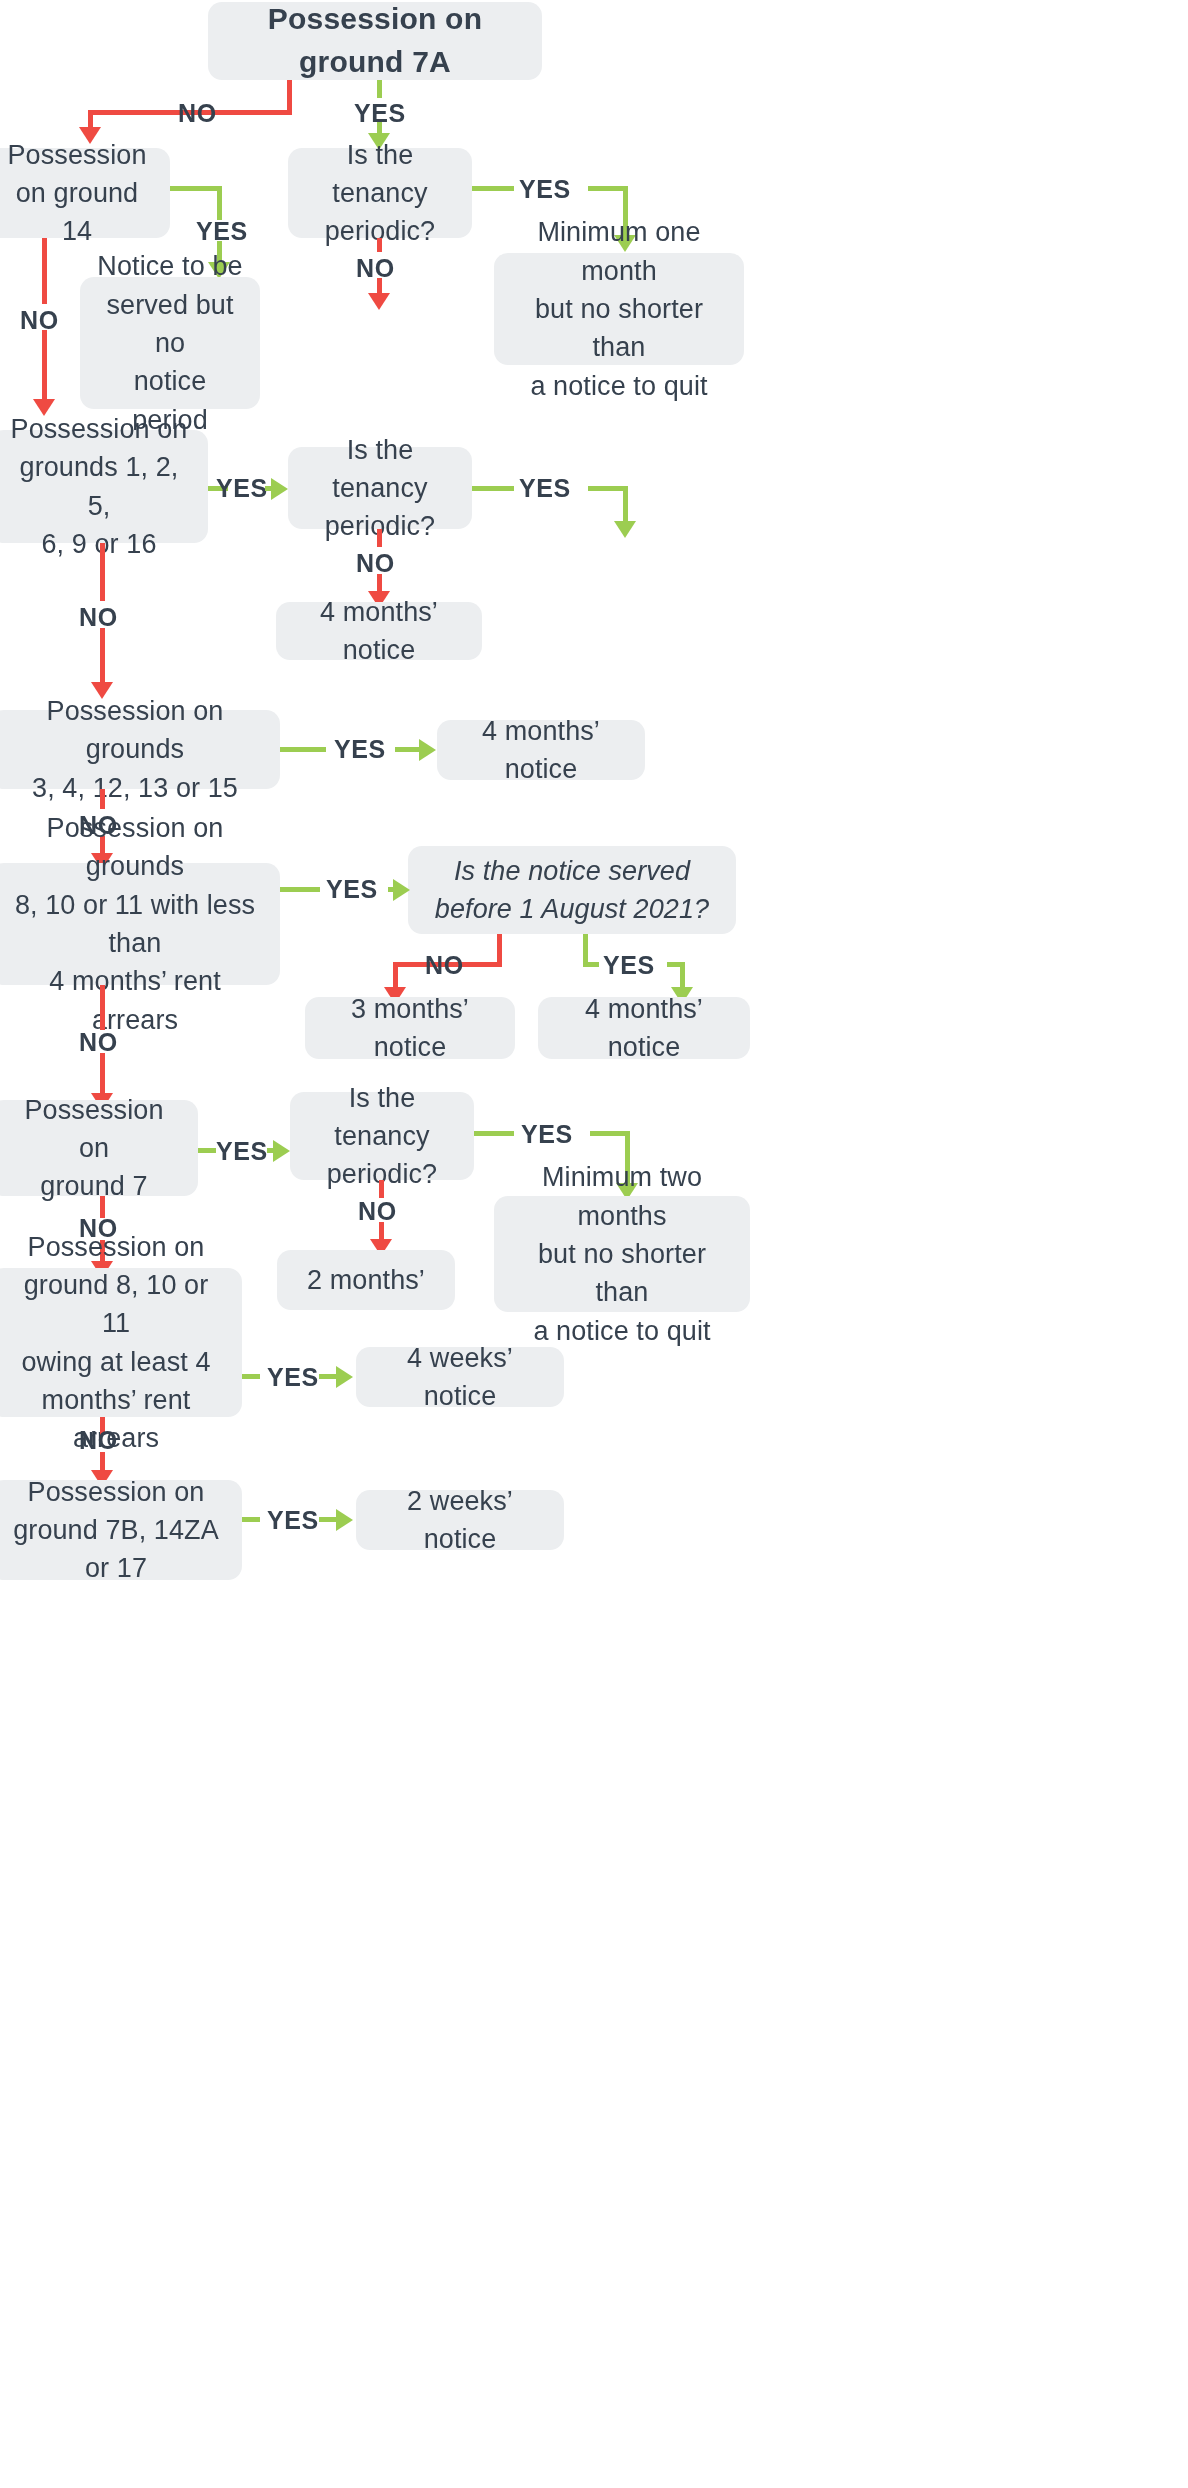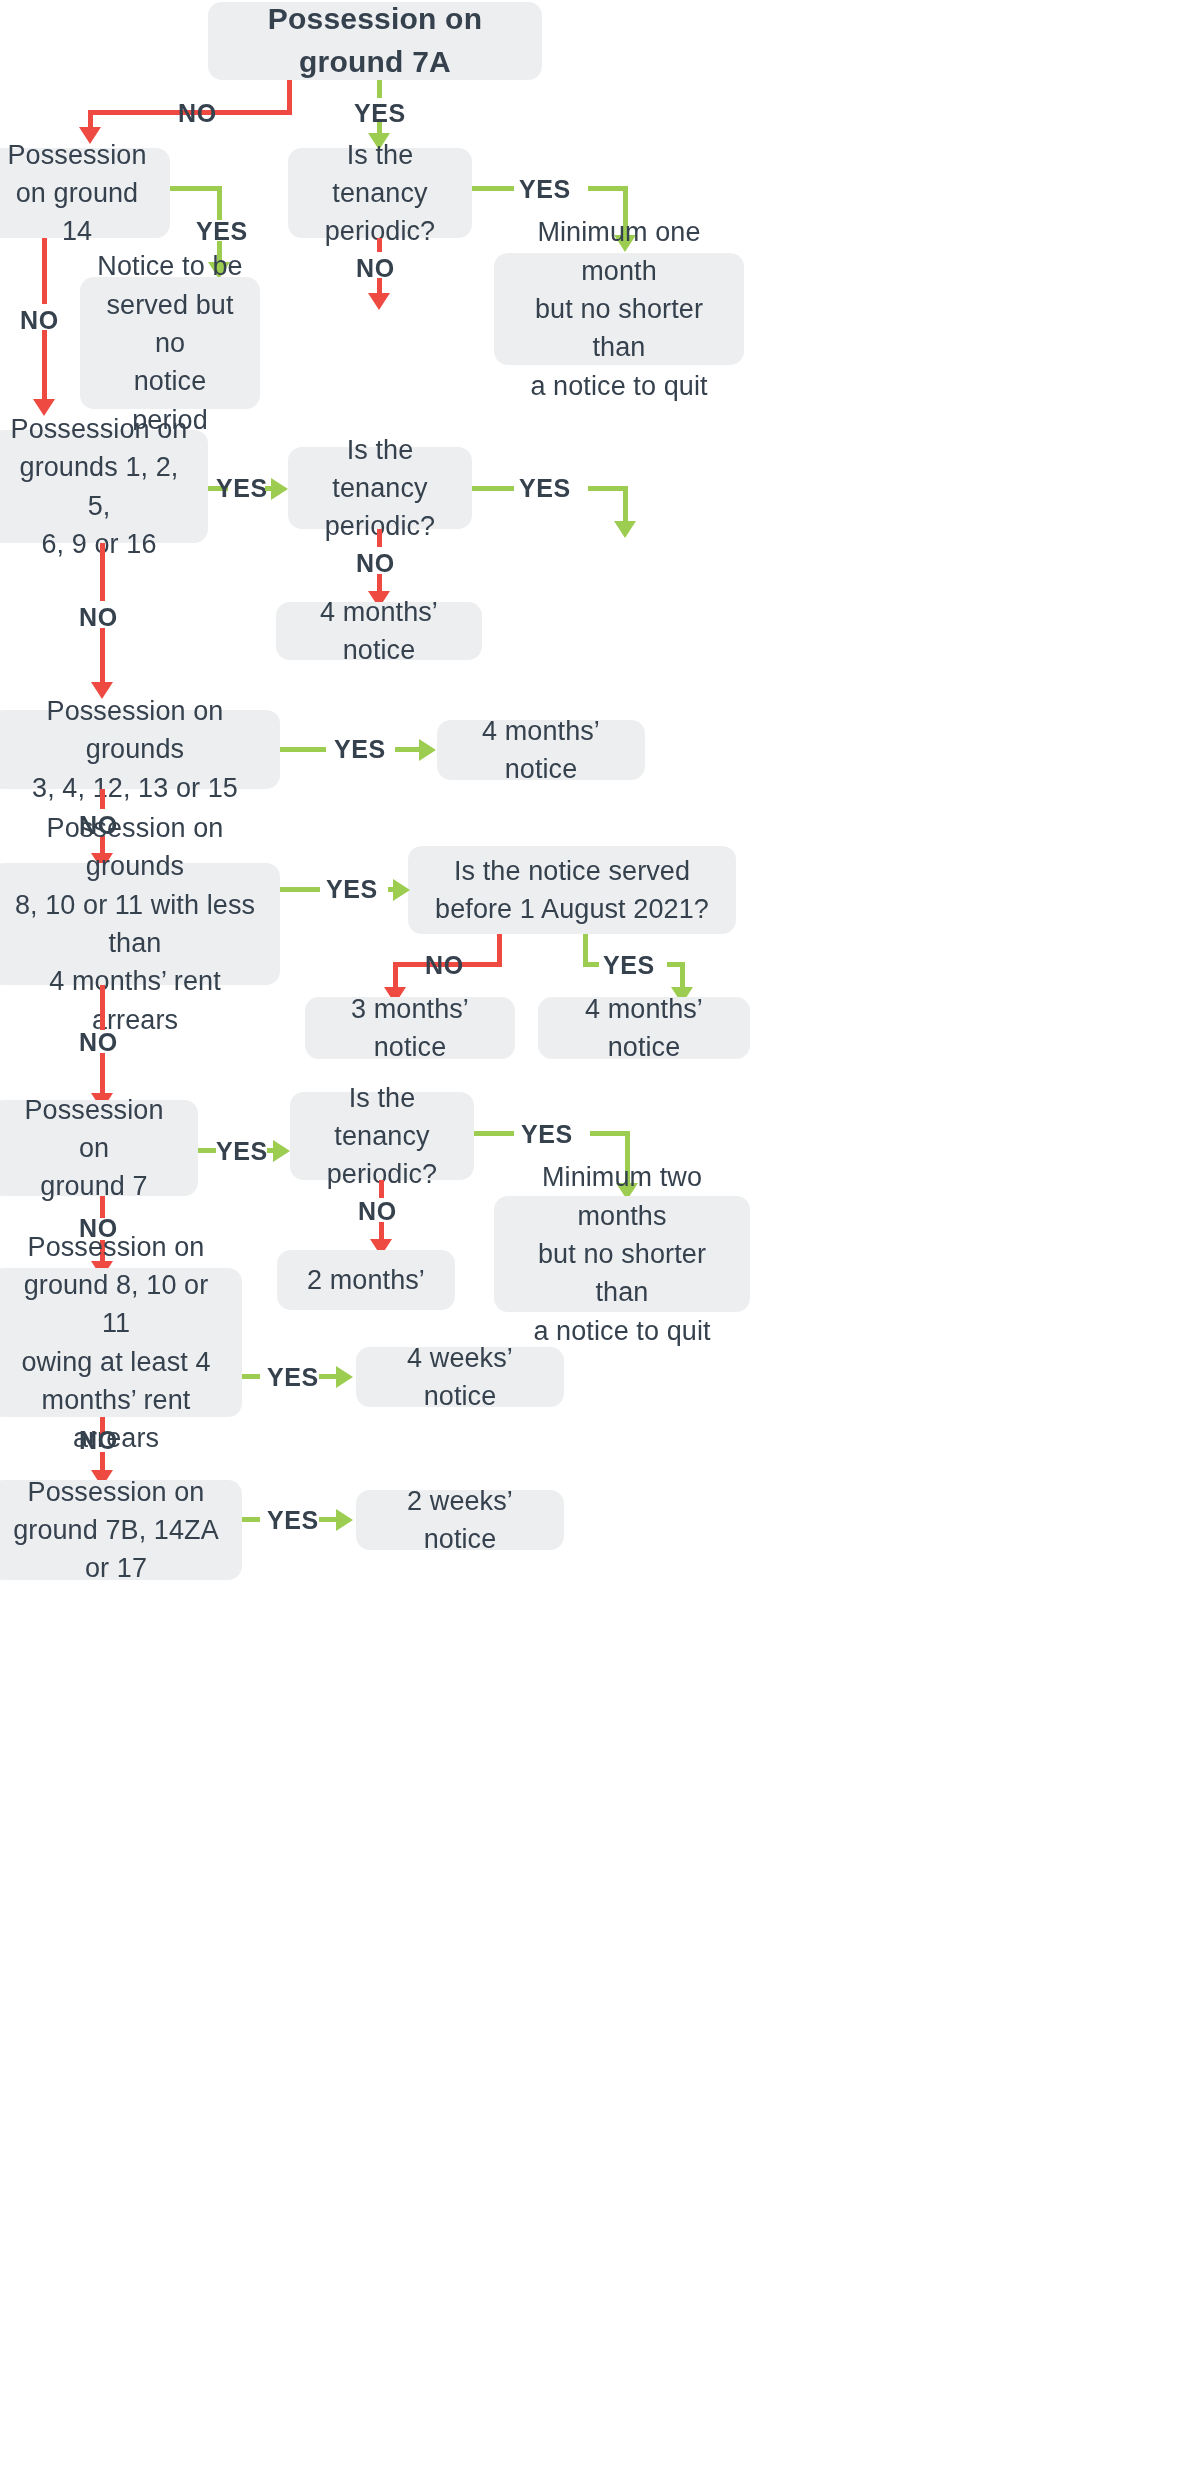--- a/index.html
+++ b/index.html
@@ -168,21 +168,21 @@
 
   <div class="seg v red" style="left:100px; top:789px; width:5px; height:20px;"></div>
   <div class="elabel" style="left:79px; top:813px;">NO</div>
   <div class="seg v red" style="left:100px; top:836px; width:5px; height:22px;"></div>
   <div class="arrow-d red" style="left:91px; top:853px;"></div>
 
   <div class="box" style="left:-10px; top:863px; width:290px; height:122px; white-space:pre-line;">Possession on grounds
 8, 10 or 11 with less than
 4 months’ rent arrears</div>
 
-  <div class="box" style="left:408px; top:846px; width:328px; height:88px; white-space:pre-line;">Is the notice served
+  <div class="box" style="left:408px; top:846px; width:328px; height:88px; white-space:pre-line;font-style:italic;">Is the notice served
 before 1 August 2021?</div>
 
   <div class="seg h green" style="left:280px; top:887px; width:40px; height:5px;"></div>
   <div class="elabel" style="left:326px; top:877px;">YES</div>
   <div class="seg h green" style="left:388px; top:887px; width:14px; height:5px;"></div>
   <div class="arrow-r green" style="left:393px; top:879px;"></div>
 
   <div class="seg v red" style="left:100px; top:985px; width:5px; height:45px;"></div>
   <div class="elabel" style="left:79px; top:1030px;">NO</div>
   <div class="seg v red" style="left:100px; top:1053px; width:5px; height:48px;"></div>

